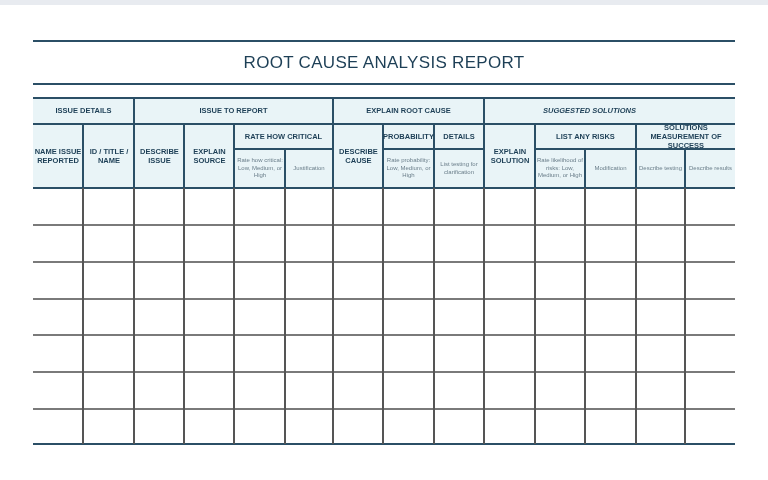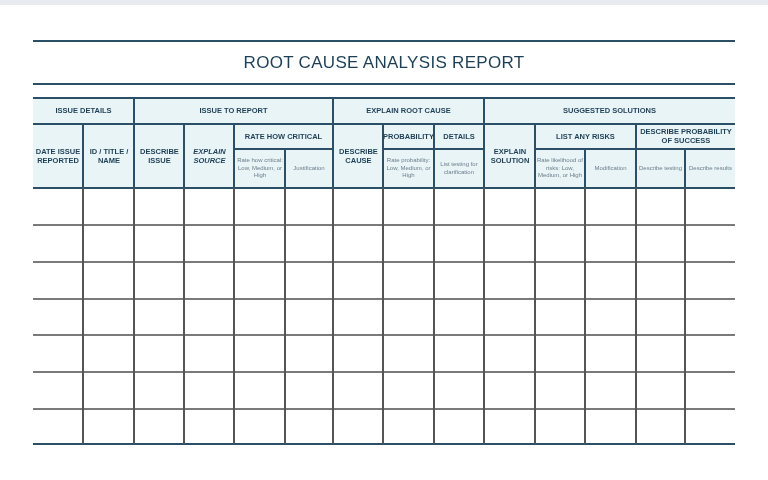--- a/index.html
+++ b/index.html
@@ -42,60 +42,60 @@
 <div class="rule" style="top:83px;"></div>
 
 <div class="hdr"></div>
 <div class="hl" style="left:33px;top:97px;width:702px;height:2px;"></div>
 <div class="hl" style="left:33px;top:123px;width:702px;height:1.5px;"></div>
 <div class="hl" style="left:33px;top:187px;width:702px;height:2px;"></div>
 
 <div class="cell" style="left:33px;top:98px;width:101px;height:25px;">ISSUE DETAILS</div>
 <div class="cell" style="left:134px;top:98px;width:199px;height:25px;text-align:center;">ISSUE TO REPORT</div>
 <div class="cell" style="left:333px;top:98px;width:151px;height:25px;">EXPLAIN ROOT CAUSE</div>
-<div class="cell" style="left:484px;top:98px;width:251px;height:25px;">SUGGESTED SOLUTIONS</div>
+<div class="cell" style="left:464px;top:98px;width:251px;height:25px;font-style:italic;">SUGGESTED SOLUTIONS</div>
 
 <div class="vl" style="left:133px;top:98px;height:90px;"></div>
 <div class="vl" style="left:332px;top:98px;height:90px;"></div>
 <div class="vl" style="left:483px;top:98px;height:90px;"></div>
 
 <div class="vl" style="left:82px;top:124px;height:64px;"></div>
 <div class="vl" style="left:183px;top:124px;height:64px;"></div>
 <div class="vl" style="left:233px;top:124px;height:64px;"></div>
 <div class="vl" style="left:284px;top:148px;height:40px;"></div>
 <div class="vl" style="left:382px;top:124px;height:64px;"></div>
 <div class="vl" style="left:433px;top:124px;height:64px;"></div>
 <div class="vl" style="left:534px;top:124px;height:64px;"></div>
 <div class="vl" style="left:584px;top:148px;height:40px;"></div>
 <div class="vl" style="left:635px;top:124px;height:64px;"></div>
 <div class="vl" style="left:684px;top:148px;height:40px;"></div>
 
 <div class="hl" style="left:234px;top:148px;width:99px;height:1.5px;"></div>
 <div class="hl" style="left:383px;top:148px;width:101px;height:1.5px;"></div>
 <div class="hl" style="left:535px;top:148px;width:200px;height:1.5px;"></div>
 
-<div class="cell" style="left:33px;top:124px;width:50px;height:64px;">DATE ISSUE REPORTED</div>
+<div class="cell" style="left:33px;top:124px;width:50px;height:64px;">NAME ISSUE REPORTED</div>
 <div class="cell" style="left:84px;top:124px;width:50px;height:64px;">ID / TITLE / NAME</div>
 <div class="cell" style="left:135px;top:124px;width:49px;height:64px;">DESCRIBE ISSUE</div>
-<div class="cell" style="left:185px;top:124px;width:49px;height:64px;font-style:italic;">EXPLAIN SOURCE</div>
+<div class="cell" style="left:185px;top:124px;width:49px;height:64px;">EXPLAIN SOURCE</div>
 <div class="cell" style="left:234px;top:124px;width:99px;height:24px;">RATE HOW CRITICAL</div>
 <div class="cell small" style="left:236px;top:149px;width:48px;height:39px;">Rate how critical: Low, Medium, or High</div>
 <div class="cell small" style="left:286px;top:149px;width:46px;height:39px;">Justification</div>
 
 <div class="cell" style="left:334px;top:124px;width:49px;height:64px;">DESCRIBE CAUSE</div>
 <div class="cell" style="left:383px;top:124px;width:51px;height:24px;">PROBABILITY</div>
 <div class="cell small" style="left:384px;top:149px;width:49px;height:39px;">Rate probability: Low, Medium, or High</div>
 <div class="cell" style="left:434px;top:124px;width:50px;height:24px;">DETAILS</div>
 <div class="cell small" style="left:435px;top:149px;width:48px;height:39px;">List testing for clarification</div>
 
 <div class="cell" style="left:485px;top:124px;width:50px;height:64px;">EXPLAIN SOLUTION</div>
 <div class="cell" style="left:535px;top:124px;width:101px;height:24px;">LIST ANY RISKS</div>
 <div class="cell small" style="left:536px;top:149px;width:48px;height:39px;">Rate likelihood of risks: Low, Medium, or High</div>
 <div class="cell small" style="left:586px;top:149px;width:49px;height:39px;">Modification</div>
-<div class="cell" style="left:637px;top:124px;width:98px;height:24px;padding:0 2px;">DESCRIBE PROBABILITY OF SUCCESS</div>
+<div class="cell" style="left:637px;top:124px;width:98px;height:24px;padding:0 2px;">SOLUTIONS MEASUREMENT OF SUCCESS</div>
 <div class="cell small" style="left:637px;top:149px;width:47px;height:39px;">Describe testing</div>
 <div class="cell small" style="left:686px;top:149px;width:49px;height:39px;">Describe results</div>
 
 <div class="grid-h" style="top:224px;"></div>
 <div class="grid-h" style="top:261px;"></div>
 <div class="grid-h" style="top:298px;"></div>
 <div class="grid-h" style="top:334px;"></div>
 <div class="grid-h" style="top:371px;"></div>
 <div class="grid-h" style="top:408px;"></div>
 <div class="hl" style="left:33px;top:443px;width:702px;height:2px;"></div>

